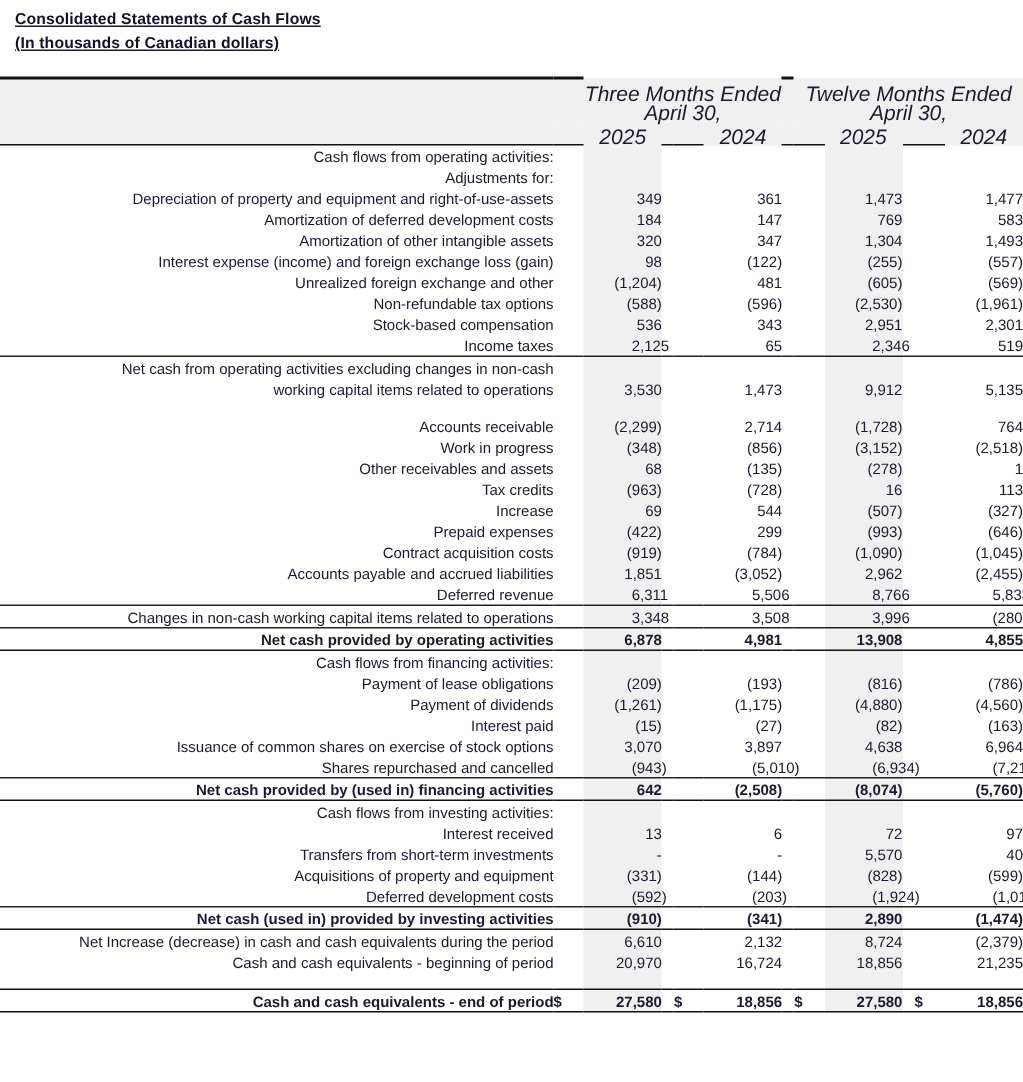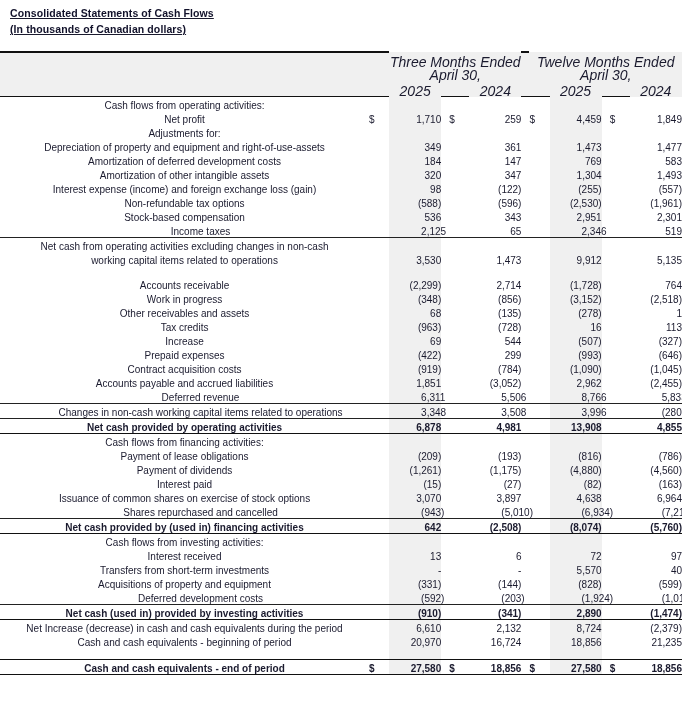--- a/index.html
+++ b/index.html
@@ -54,21 +54,21 @@
 
   .stmt td, .stmt th {
     padding: 0;
     vertical-align: bottom;
     font-weight: normal;
     border: 0;
   }
 
   
   .lbl {
-    text-align: center;
+    text-align: right;
     padding-left: 10px;
     white-space: nowrap;
     font-size: 10px;
   }
   .ind1 { padding-left: 29px; }
   .ind2 { padding-left: 64px; }
   .cur {
     text-align: left;
     padding-left: 4px;
     font-size: 10px;
@@ -180,34 +180,20 @@
         <td></td>
           <td></td>
           <td></td>
         <td></td>
           <td class="shade"></td>
           <td></td>
         <td></td>
           <td></td>
       </tr>
 
-      <tr class="r">
-        <td class="lbl">Net profit</td>
-        <td class="cur">$</td>
-        <td class="num shade">1,710</td>
-        <td></td>
-        <td class="cur">$</td>
-        <td class="num">259</td>
-        <td></td>
-        <td class="cur">$</td>
-        <td class="num shade">4,459</td>
-        <td></td>
-        <td class="cur">$</td>
-        <td class="num">1,849</td>
-      </tr>
 
       <tr class="r">
         <td class="lbl">Adjustments for:</td>
         <td></td>
           <td class="shade"></td>
           <td></td>
         <td></td>
           <td></td>
           <td></td>
         <td></td>
@@ -270,20 +256,34 @@
         <td></td>
           <td class="num">(122)</td>
           <td></td>
         <td></td>
           <td class="num shade">(255)</td>
           <td></td>
         <td></td>
           <td class="num">(557)</td>
       </tr>
 
+      <tr class="r">
+        <td class="lbl ind1">Unrealized foreign exchange and other</td>
+        <td></td>
+          <td class="num shade">(1,204)</td>
+          <td></td>
+        <td></td>
+          <td class="num">481</td>
+          <td></td>
+        <td></td>
+          <td class="num shade">(605)</td>
+          <td></td>
+        <td></td>
+          <td class="num">(569)</td>
+      </tr>
 
       <tr class="r">
         <td class="lbl ind1">Non-refundable tax options</td>
         <td></td>
           <td class="num shade">(588)</td>
           <td></td>
         <td></td>
           <td class="num">(596)</td>
           <td></td>
         <td></td>

